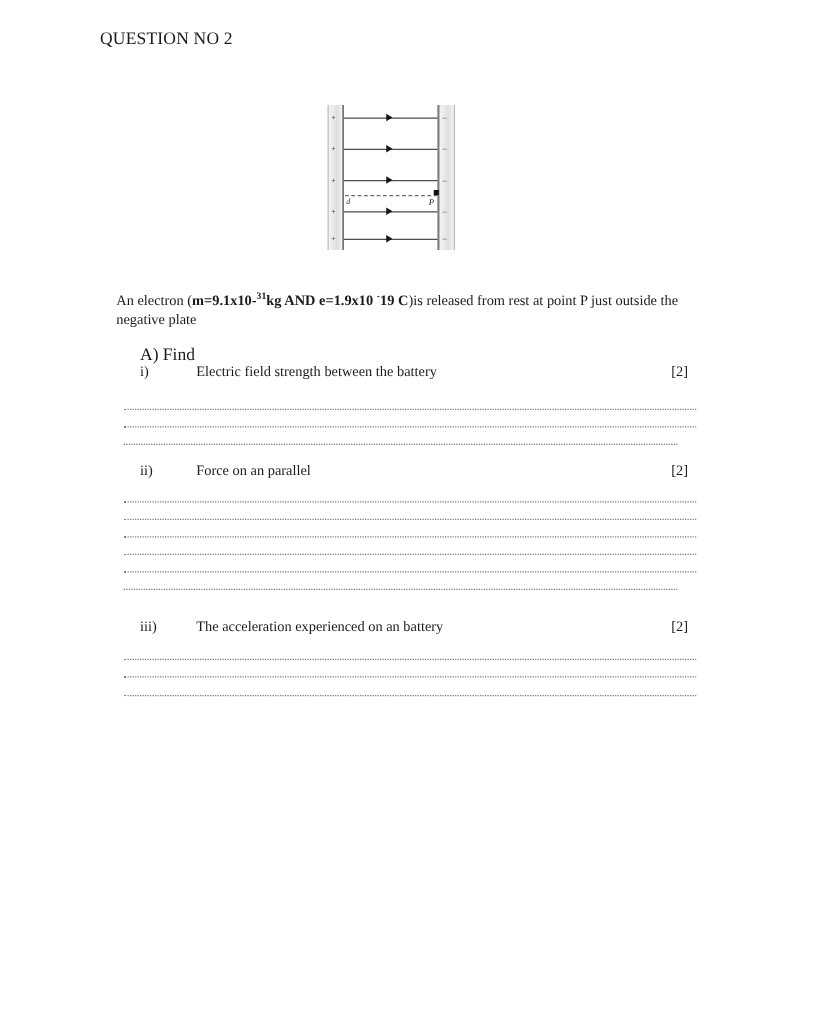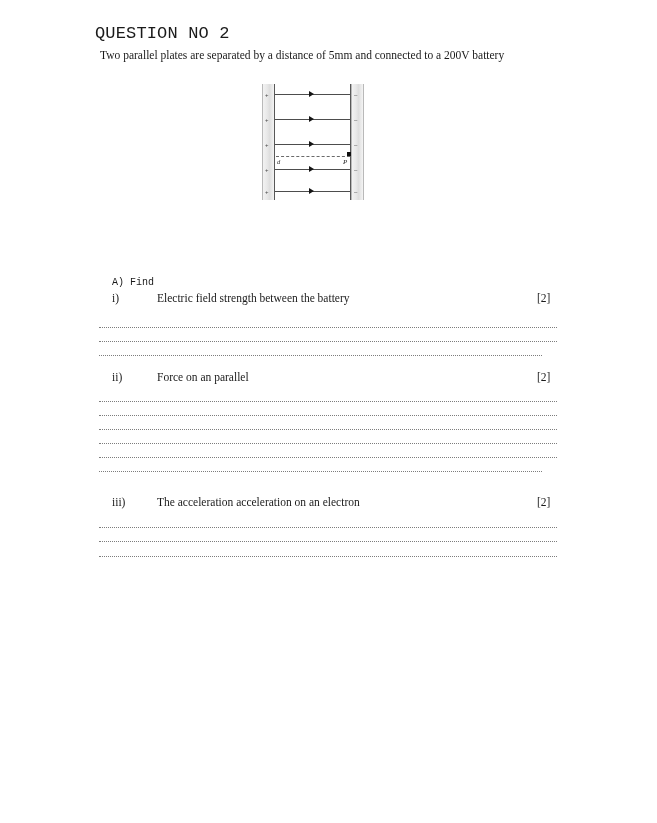--- a/index.html
+++ b/index.html
@@ -17,26 +17,25 @@
   }
   .page {
     position: absolute;
     inset: 0;
     background: #ffffff;
   }
 
   
   .q-title {
     position: absolute;
-    left: 95px;
+    left: 80px;
     top: 24px;
-    font-size: 17px;
+    font-size: 14px;
     letter-spacing: 0.15px;
     white-space: nowrap;
-    font-family: Liberation Mono, monospace;
   }
   .intro-line {
     position: absolute;
     left: 100px;
     top: 49px;
     font-size: 11.5px;
     white-space: nowrap;
   }
 
   
@@ -130,22 +129,21 @@
     line-height: 15px;
   }
   .electron-para b { font-weight: bold; }
   sup { font-size: 0.68em; vertical-align: super; line-height: 0; }
 
   
   .part-a {
     position: absolute;
     left: 112px;
     top: 277px;
-    font-size: 10px;
-    font-family: Liberation Mono, monospace;
+    font-size: 14px;
   }
   .q-item {
     position: absolute;
     font-size: 11.5px;
     white-space: nowrap;
   }
   .q-num   { position: absolute; }
   .q-text  { position: absolute; left: 45px; }
   .q-marks { position: absolute; }
 
@@ -156,21 +154,20 @@
     border-top: 1px dotted #7d7d7d;
   }
 </style>
 </head>
 <body>
 
 <div class="page">
 
   <div class="q-title">QUESTION NO 2</div>
 
-  <div class="intro-line">Two parallel plates are separated by a distance of 5mm and connected to a 200V battery</div>
 
   <div class="diagram">
 
     <div class="plate plate-left"></div>
     <div class="plate plate-right"></div>
 
     <div class="plate-edge edge-left"></div>
     <div class="plate-edge edge-right"></div>
 
     <div class="sign sign-plus" style="top:8px;">+</div>
@@ -200,20 +197,23 @@
     <div class="fieldline" style="top:107px;"></div>
     <div class="arrowhead" style="top:104px;left:47px;"></div>
 
     <div class="dashline" style="top:72px;"></div>
     <div class="lbl-d" style="left:15px; top:74px;">d</div>
     <div class="lbl-p" style="left:81px; top:74px;">P</div>
     <div class="pdot" style="left:85px; top:68px;"></div>
 
   </div>
 
+  <div class="electron-para">
+    <span>An electron (</span><b><span>m=9.1x10-</span><sup>31</sup><span>kg AND </span><span>e=1.9x10 </span><sup>-</sup><span>19 C</span></b><span>)is released from rest at point P just outside the negative plate</span>
+  </div>
 
   <div class="part-a">A) Find</div>
 
   <div class="q-item" style="left:112px; top:292px; width:440px;">
     <span class="q-num">i)</span>
     <span class="q-text">Electric field strength between the battery</span>
     <span class="q-marks" style="left:425px;">[2]</span>
   </div>
   <div class="dots" style="left:99px; top:327px; width:458px;"></div>
   <div class="dots" style="left:99px; top:341px; width:458px;"></div>
@@ -226,20 +226,20 @@
   </div>
   <div class="dots" style="left:99px; top:401px; width:458px;"></div>
   <div class="dots" style="left:99px; top:415px; width:458px;"></div>
   <div class="dots" style="left:99px; top:429px; width:458px;"></div>
   <div class="dots" style="left:99px; top:443px; width:458px;"></div>
   <div class="dots" style="left:99px; top:457px; width:458px;"></div>
   <div class="dots" style="left:99px; top:471px; width:443px;"></div>
 
   <div class="q-item" style="left:112px; top:496px; width:440px;">
     <span class="q-num">iii)</span>
-    <span class="q-text">The acceleration acceleration on an electron</span>
+    <span class="q-text">The acceleration experienced on an battery</span>
     <span class="q-marks" style="left:425px;">[2]</span>
   </div>
   <div class="dots" style="left:99px; top:527px; width:458px;"></div>
   <div class="dots" style="left:99px; top:541px; width:458px;"></div>
   <div class="dots" style="left:99px; top:556px; width:458px;"></div>
 
 </div>
 
 </body></html>

